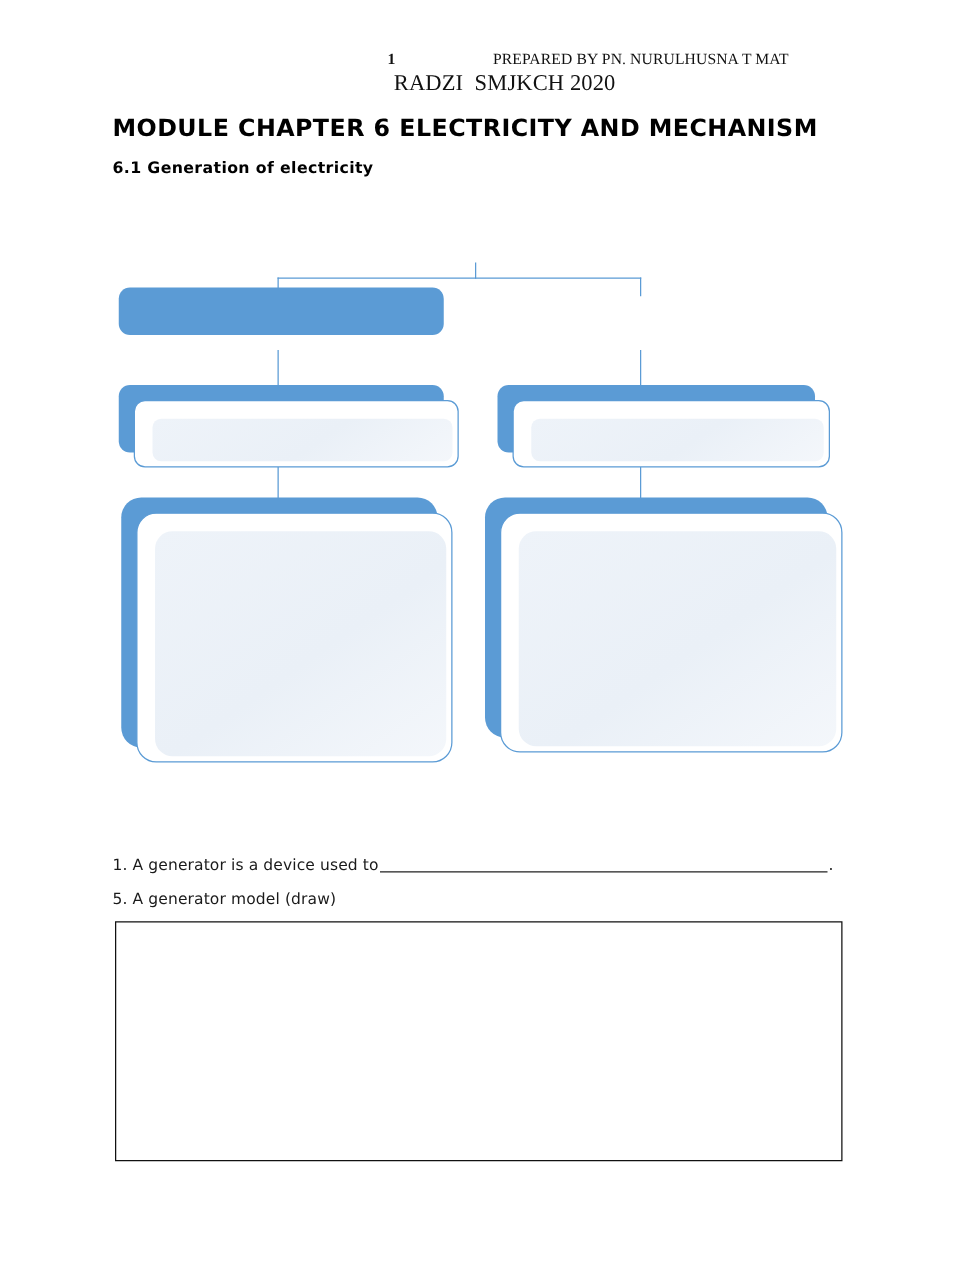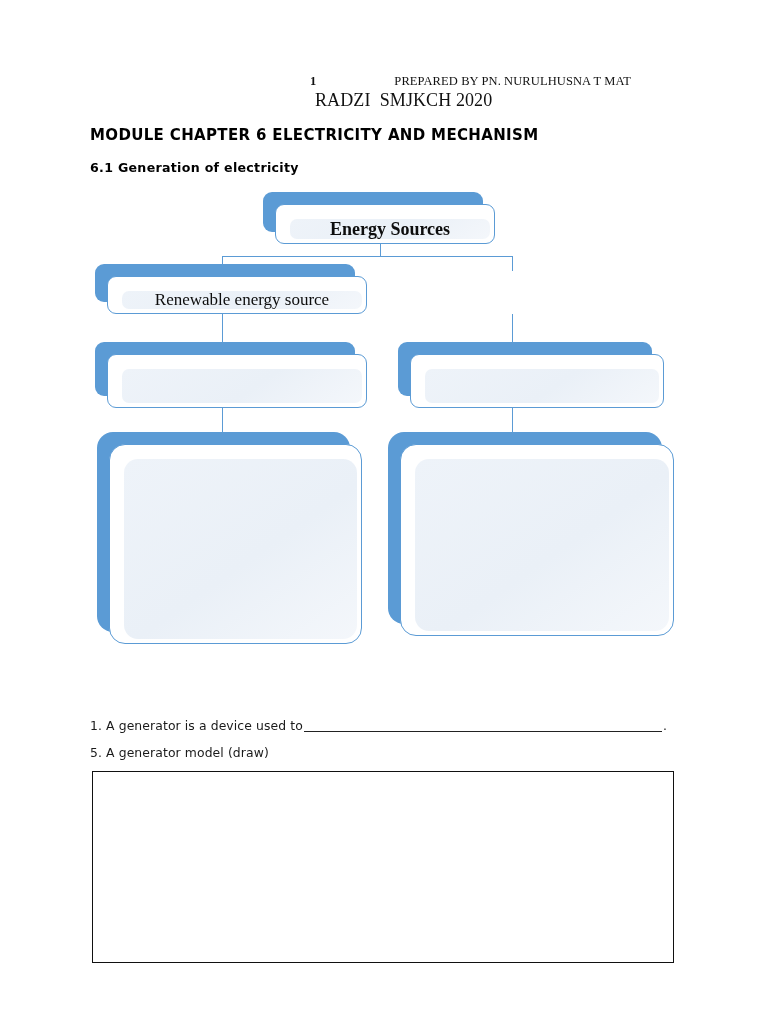--- a/index.html
+++ b/index.html
@@ -14,21 +14,20 @@
     position: relative;
     font-family: "Liberation Sans", sans-serif;
     color: #000000;
     overflow: hidden;
   }
 
   .page {
     position: absolute;
     inset: 0;
     background: #ffffff;
-    margin-top: 34px;
   }
 
   
   .header {
     position: absolute;
     left: 310px;
     top: 38px;
     width: 400px;
     font-family: "Liberation Serif", serif;
     font-size: 12.5px;
@@ -52,21 +51,21 @@
     font-size: 18px;
   }
 
   
   .doc-title {
     position: absolute;
     left: 90px;
     top: 92px;
     font-family: "DejaVu Sans", sans-serif;
     font-weight: bold;
-    font-size: 15px;
+    font-size: 19px;
     letter-spacing: 0.35px;
     color: #000;
     white-space: nowrap;
   }
   .sub-title {
     position: absolute;
     left: 90px;
     top: 126px;
     font-family: "DejaVu Sans", sans-serif;
     font-weight: bold;
@@ -209,36 +208,23 @@
     <div class="conn h" style="left:222px; top:222px; width:291px;"></div>
     <div class="conn v" style="left:222px; top:222px; height:15px;"></div>
     <div class="conn v" style="left:512px; top:222px; height:15px;"></div>
 
     <div class="conn v" style="left:222px; top:280px; height:28px;"></div>
     <div class="conn v" style="left:512px; top:280px; height:28px;"></div>
 
     <div class="conn v" style="left:222px; top:360px; height:42px;"></div>
     <div class="conn v" style="left:512px; top:360px; height:42px;"></div>
 
-    <div class="node title-node" style="left:263px; top:158px; width:232px; height:52px;">
-      <div class="shadow"></div>
-      <div class="frame">
-        <div class="inner">
-          <span class="label">Energy Sources</span>
-        </div>
-      </div>
-    </div>
 
     <div class="node" style="left:95px; top:230px; width:272px; height:50px;">
       <div class="shadow"></div>
-      <div class="frame">
-        <div class="inner">
-          <span class="label">Renewable energy source</span>
-        </div>
-      </div>
     </div>
 
 
     <div class="node" style="left:95px; top:308px; width:272px; height:66px;">
       <div class="shadow"></div>
       <div class="frame">
         <div class="inner">
           <span class="label"></span>
         </div>
       </div>

